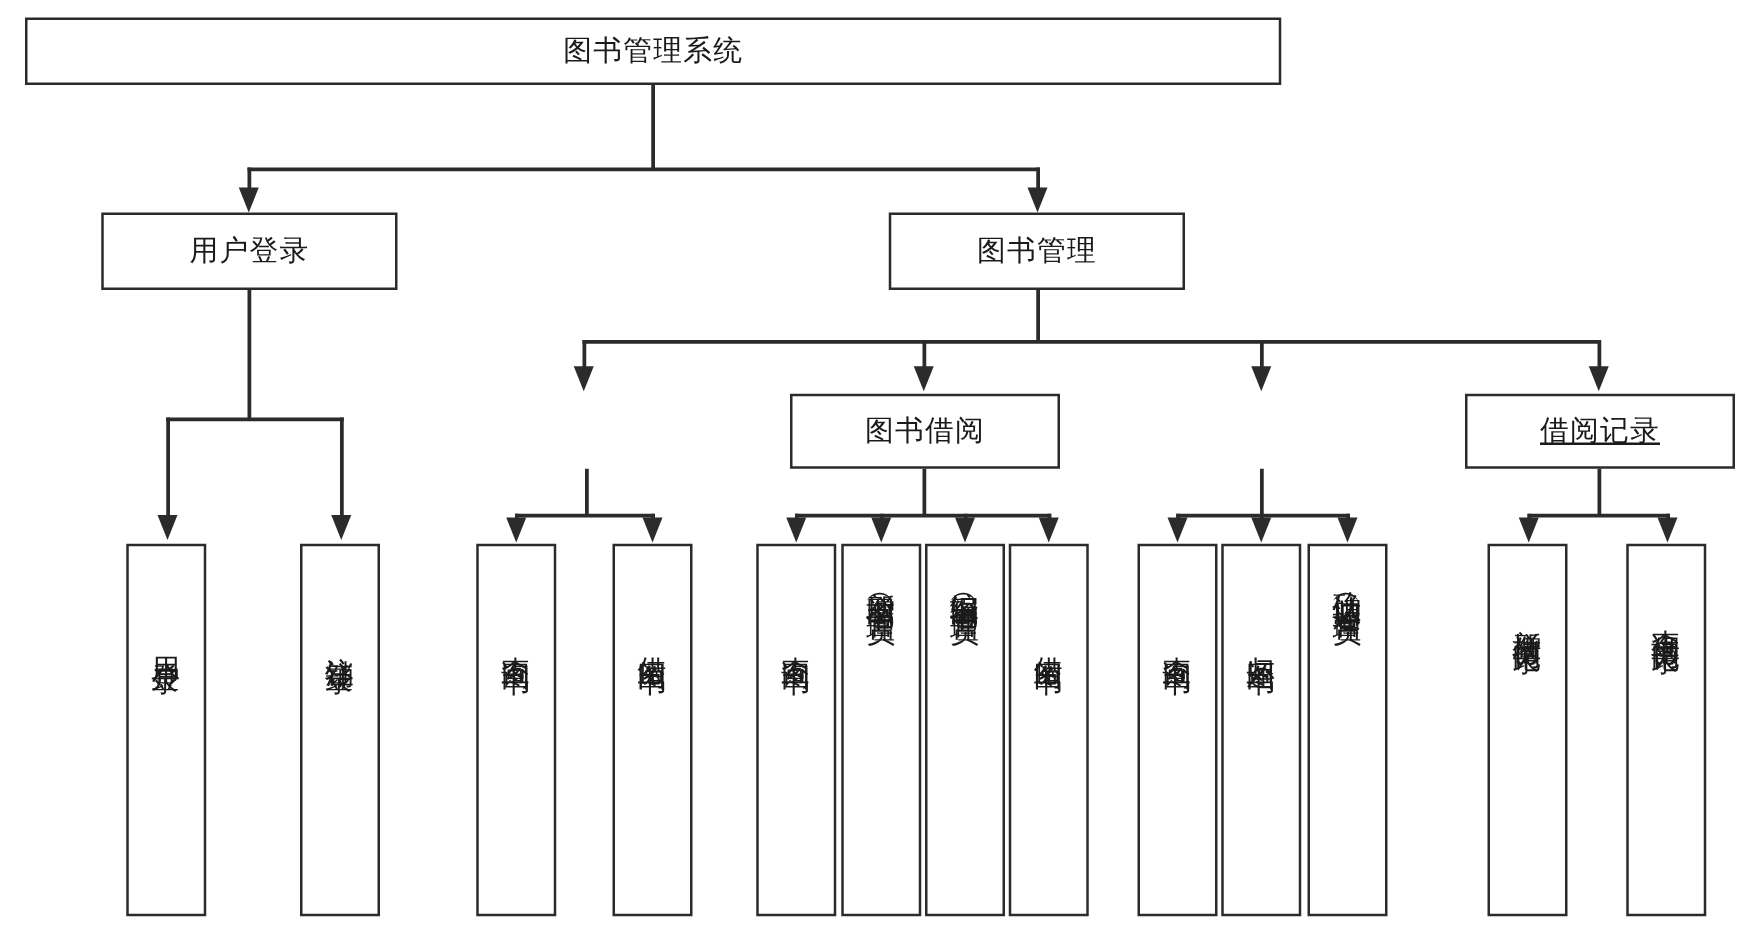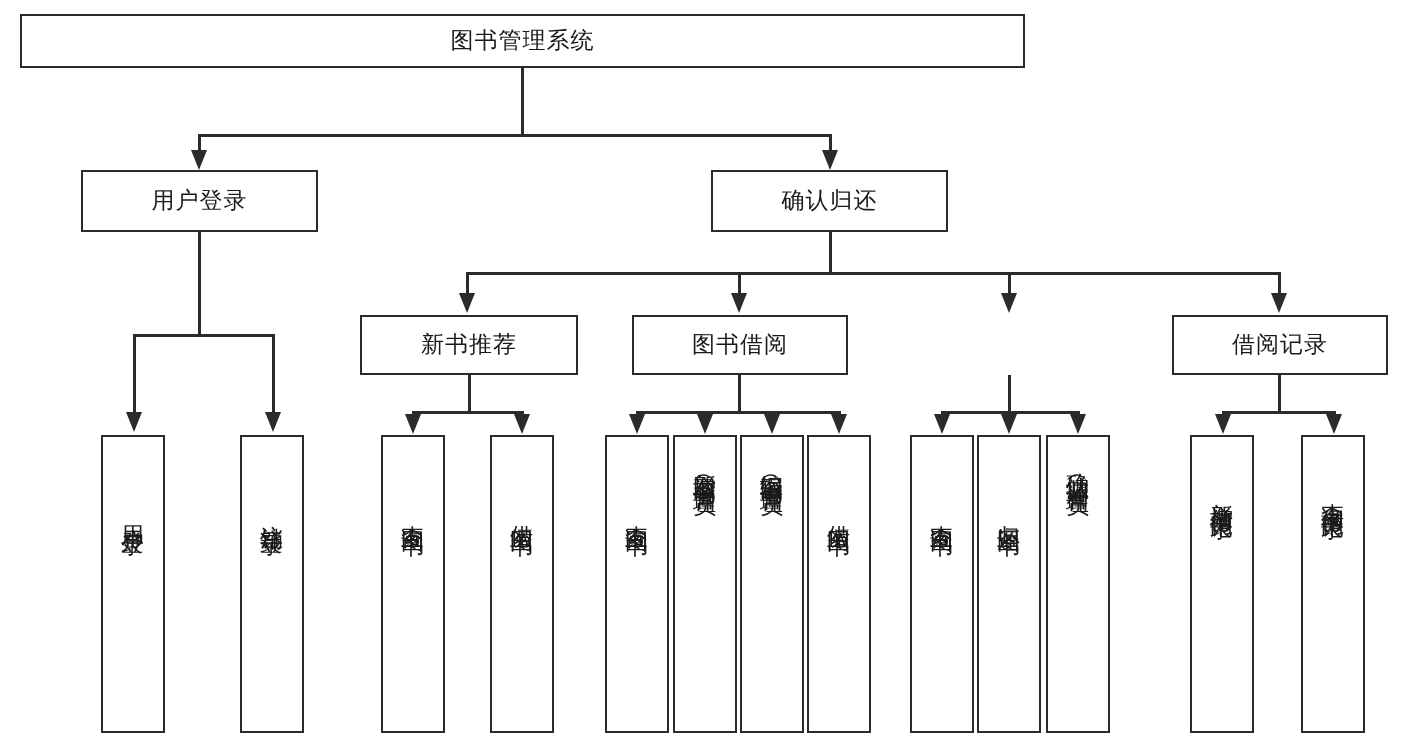--- a/index.html
+++ b/index.html
@@ -94,48 +94,45 @@
   <div class="ln v" style="left:198px;top:134px;height:22px;"></div>
   <div class="arrow" style="left:191px;top:150px;"></div>
   <div class="ln v" style="left:829px;top:134px;height:22px;"></div>
   <div class="arrow" style="left:822px;top:150px;"></div>
 
   <div class="node h-label" style="left:81px;top:170px;width:237px;height:62px;">
     <span>用户登录</span>
   </div>
 
   <div class="node h-label" style="left:711px;top:170px;width:237px;height:62px;">
-    <span>确认归还</span>
+    <span>图书管理</span>
   </div>
 
   <div class="ln v" style="left:198px;top:232px;height:104px;"></div>
   <div class="ln h" style="left:133px;top:334px;width:142px;"></div>
   <div class="ln v" style="left:133px;top:334px;height:80px;"></div>
   <div class="arrow" style="left:126px;top:412px;"></div>
   <div class="ln v" style="left:272px;top:334px;height:80px;"></div>
   <div class="arrow" style="left:265px;top:412px;"></div>
 
   <div class="ln v" style="left:829px;top:232px;height:42px;"></div>
   <div class="ln h" style="left:466px;top:272px;width:814px;"></div>
   <div class="ln v" style="left:466px;top:272px;height:24px;"></div>
   <div class="arrow" style="left:459px;top:293px;"></div>
   <div class="ln v" style="left:738px;top:272px;height:24px;"></div>
   <div class="arrow" style="left:731px;top:293px;"></div>
   <div class="ln v" style="left:1008px;top:272px;height:24px;"></div>
   <div class="arrow" style="left:1001px;top:293px;"></div>
   <div class="ln v" style="left:1278px;top:272px;height:24px;"></div>
   <div class="arrow" style="left:1271px;top:293px;"></div>
 
-  <div class="node h-label" style="left:360px;top:315px;width:218px;height:60px;">
-    <span>新书推荐</span>
-  </div>
   <div class="node h-label" style="left:632px;top:315px;width:216px;height:60px;align-items:center;">
     <span>图书借阅</span>
   </div>
-  <div class="node h-label" style="left:1172px;top:315px;width:216px;height:60px;">
+  <div class="node h-label" style="left:1172px;top:315px;width:216px;height:60px;text-decoration:underline;">
     <span>借阅记录</span>
   </div>
 
   <div class="ln v" style="left:468px;top:375px;height:38px;"></div>
   <div class="ln h" style="left:412px;top:411px;width:112px;"></div>
   <div class="ln v" style="left:412px;top:411px;height:12px;"></div>
   <div class="arrow" style="left:405px;top:414px;"></div>
   <div class="ln v" style="left:521px;top:411px;height:12px;"></div>
   <div class="arrow" style="left:514px;top:414px;"></div>
 

